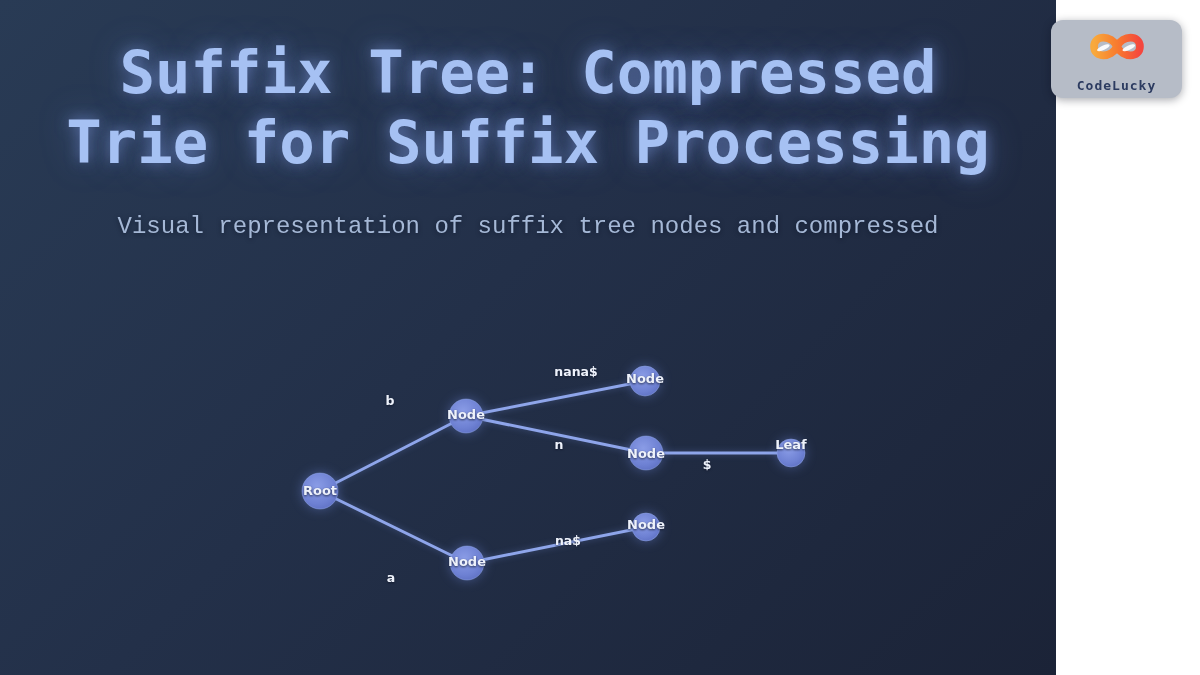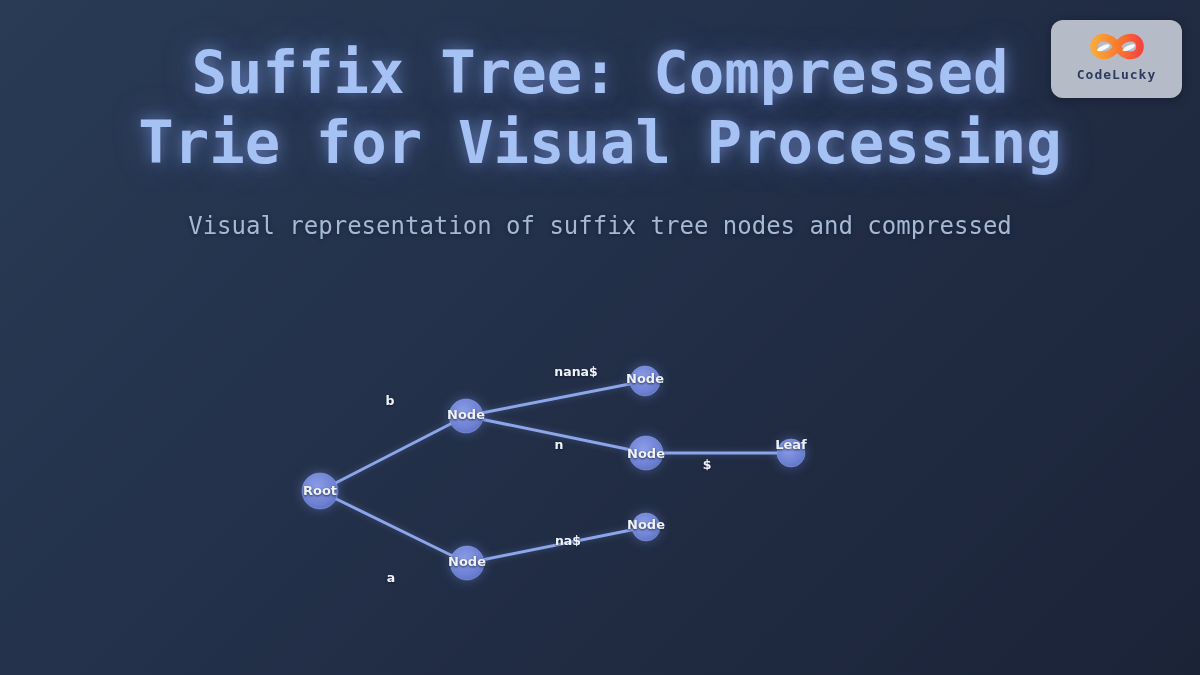--- a/index.html
+++ b/index.html
@@ -1,21 +1,21 @@
 <!DOCTYPE html>
 <html style="--background-top: #293b55; --background-mid: #233049; --background-bottom: #1b2337; --title: #a6c1f3; --subtitle: #a5b8d6; --edge: #8ea5ea; --node-fill: #6e81d3; --node-fill-light: #8a9ce6; --node-fill-dark: #5d6fc2; --label: #eef2fb; --logo-badge: #b6bcc7; --logo-text: #2c3b60; --logo-orange: #f8a93c; --logo-mid: #f87b2e; --logo-red: #f4473e;"><head>
 <meta charset="utf-8">
 <style>
   html, body { margin: 0; padding: 0; }
   body {
     width: 1200px; height: 675px; overflow: hidden;
     font-family: "DejaVu Sans Mono", monospace;
   }
   .stage {
-    position: relative; width: 1200px; height: 675px;
+    position: relative; width: 1056px; height: 675px;
     background: linear-gradient(135deg,
       var(--background-top, #293b55) 0%,
       var(--background-mid, #233049) 45%,
       var(--background-bottom, #1b2337) 100%);
   }
 
   
   .hero { position: absolute; left: 0; top: 0; width: 100%; text-align: center; }
   .title {
     margin: 38px 0 0 0;
@@ -26,38 +26,38 @@
       0 0 34px rgba(115, 148, 230, 0.38),
       0 2px 8px rgba(10, 16, 32, 0.45);
   }
   .title-line { display: block; }
   .subtitle {
     margin: 30px 0 0 0;
     font-size: 24px; line-height: 37px; font-weight: normal;
     color: var(--subtitle, #a5b8d6);
     text-shadow: 0 1px 4px rgba(10, 16, 32, 0.5);
   }
-  .subtitle-line { display: block; }
+  .subtitle-line { display: block; font-family: Liberation Mono, monospace; }
 
   
   .logo-badge {
     position: absolute; left: 1051px; top: 20px; width: 131px; height: 78px;
     background: var(--logo-badge, #b6bcc7);
     border-radius: 12px;
     display: flex; flex-direction: column; align-items: center;
     box-shadow: 0 2px 8px rgba(8, 12, 26, 0.35);
   }
   .logo-icon { width: 62px; height: 35px; margin-top: 9px; }
   .logo-icon .inf-stroke { fill: none; stroke: url(#logoGrad); stroke-width: 12.5; }
   .logo-icon .leaf { fill: #ffffff; opacity: 0.92; }
   #logoGrad .s1 { stop-color: var(--logo-orange, #f8a93c); }
   #logoGrad .s2 { stop-color: var(--logo-mid, #f87b2e); }
   #logoGrad .s3 { stop-color: var(--logo-red, #f4473e); }
   .logo-text {
-    margin-top: 3px;
+    margin-top: 14px;
     font-family: "DejaVu Sans Mono", monospace;
     font-size: 13px; font-weight: bold; letter-spacing: 1px;
     color: var(--logo-text, #2c3b60);
   }
 
   
   .tree { position: absolute; left: 0; top: 0; width: 1200px; height: 675px; }
   .edge {
     stroke: var(--edge, #8ea5ea); stroke-width: 3; stroke-linecap: round;
     filter: drop-shadow(0 0 3px rgba(120, 150, 230, 0.35));
@@ -80,21 +80,21 @@
   .edge-label { font-size: 12.5px; }
 </style>
 </head>
 <body>
 
 <div class="stage">
 
   <header class="hero">
     <h1 class="title">
       <span class="title-line">Suffix Tree: Compressed</span>
-      <span class="title-line">Trie for Visual Processing</span>
+      <span class="title-line">Trie for Suffix Processing</span>
     </h1>
     <p class="subtitle">
       <span class="subtitle-line">Visual representation of suffix tree nodes and compressed</span>
     </p>
   </header>
 
   <div class="logo-badge">
     <svg class="logo-icon" viewBox="0 0 100 56" aria-hidden="true">
       <defs>
         <linearGradient id="logoGrad" x1="0" y1="0" x2="1" y2="0">

